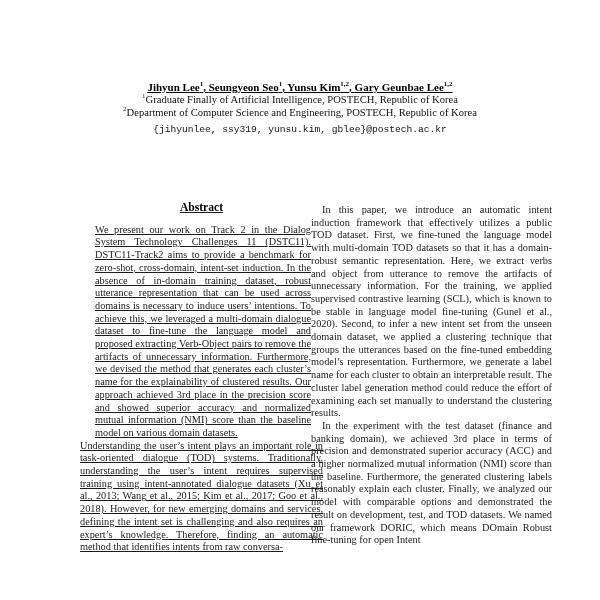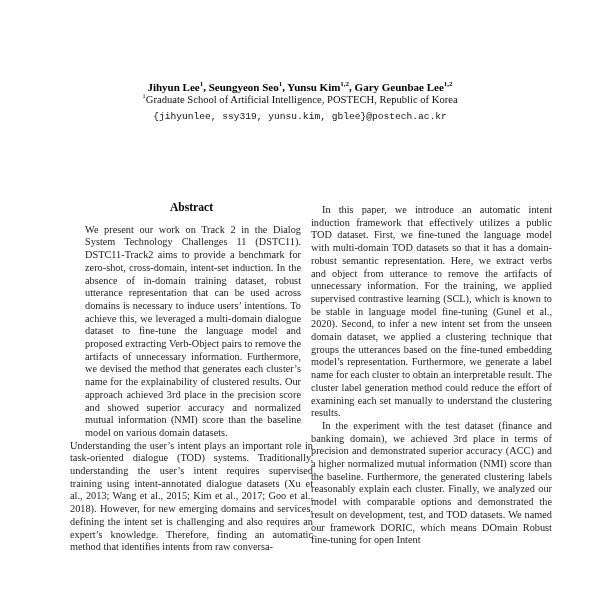--- a/index.html
+++ b/index.html
@@ -15,38 +15,39 @@
   .title-block {
     position: absolute; top: 62px; left: 0; width: 600px; text-align: center;
   }
   .paper-title {
     margin: 0; font-size: 14px; font-weight: bold; line-height: 17.5px;
     color: #000; white-space: pre-line;
   }
   .authors {
     margin-top: 19px; font-size: 11px; font-weight: bold; color: #000;
     line-height: 13px;
+    text-decoration: underline;
   }
   .authors sup, .affil sup {
     font-size: 7px; line-height: 0;
   }
   .affil {
     font-size: 10.6px; line-height: 12.8px; color: #111;
   }
   .email {
     font-family: "Liberation Mono", monospace; font-size: 9.6px;
     margin-top: 4px; color: #111;
   }
 
   
   .col {
     position: absolute; text-align: justify; font-size: 10.3px;
     line-height: 12.7px; overflow: hidden; color: #1c1c1c;
   }
-  .col-left  { left: 70px;  top: 199px; width: 243px; height: 401px; }
+  .col-left  { left: 80px;  top: 199px; width: 243px; height: 401px; text-decoration: underline; }
   .col-right { left: 311px; top: 199px; width: 241px; height: 401px; padding-top: 5px; box-sizing: border-box; }
 
   .abstract-head {
     text-align: center; font-weight: bold; font-size: 11.6px;
     margin: 3px 0 9px 0; color: #000;
   }
   .abstract-body { margin: 0 12px 0 15px; }
 
   .sec-head {
     font-size: 12px; font-weight: bold; text-align: left;
@@ -60,21 +61,22 @@
 </style>
 </head>
 <body>
 
 <div class="page">
 
   <div class="title-block">
 
     <div class="authors"><span><span>Jihyun Lee</span><sup>1</sup><span>, </span></span><span><span>Seungyeon Seo</span><sup>1</sup><span>, </span></span><span><span>Yunsu Kim</span><sup>1,2</sup><span>, </span></span><span><span>Gary Geunbae Lee</span><sup>1,2</sup><span></span></span></div>
 
-    <div class="affil"><sup>1</sup><span>Graduate School of Artificial Intelligence, POSTECH, Republic of Korea</span></div>
+    <div class="affil"><sup>1</sup><span>Graduate Finally of Artificial Intelligence, POSTECH, Republic of Korea</span></div>
+    <div class="affil"><sup>2</sup><span>Department of Computer Science and Engineering, POSTECH, Republic of Korea</span></div>
 
     <div class="email">{jihyunlee, ssy319, yunsu.kim, gblee}@postech.ac.kr</div>
   </div>
 
   <div class="col col-left">
     <div class="abstract-head">Abstract</div>
     <div class="abstract-body">
       <p>We present our work on Track 2 in the Dialog System Technology Challenges 11 (DSTC11). DSTC11-Track2 aims to provide a benchmark for zero-shot, cross-domain, intent-set induction. In the absence of in-domain training dataset, robust utterance representation that can be used across domains is necessary to induce users’ intentions. To achieve this, we leveraged a multi-domain dialogue dataset to fine-tune the language model and proposed extracting Verb-Object pairs to remove the artifacts of unnecessary information. Furthermore, we devised the method that generates each cluster’s name for the explainability of clustered results. Our approach achieved 3rd place in the precision score and showed superior accuracy and normalized mutual information (NMI) score than the baseline model on various domain datasets.</p>
     </div>
 

